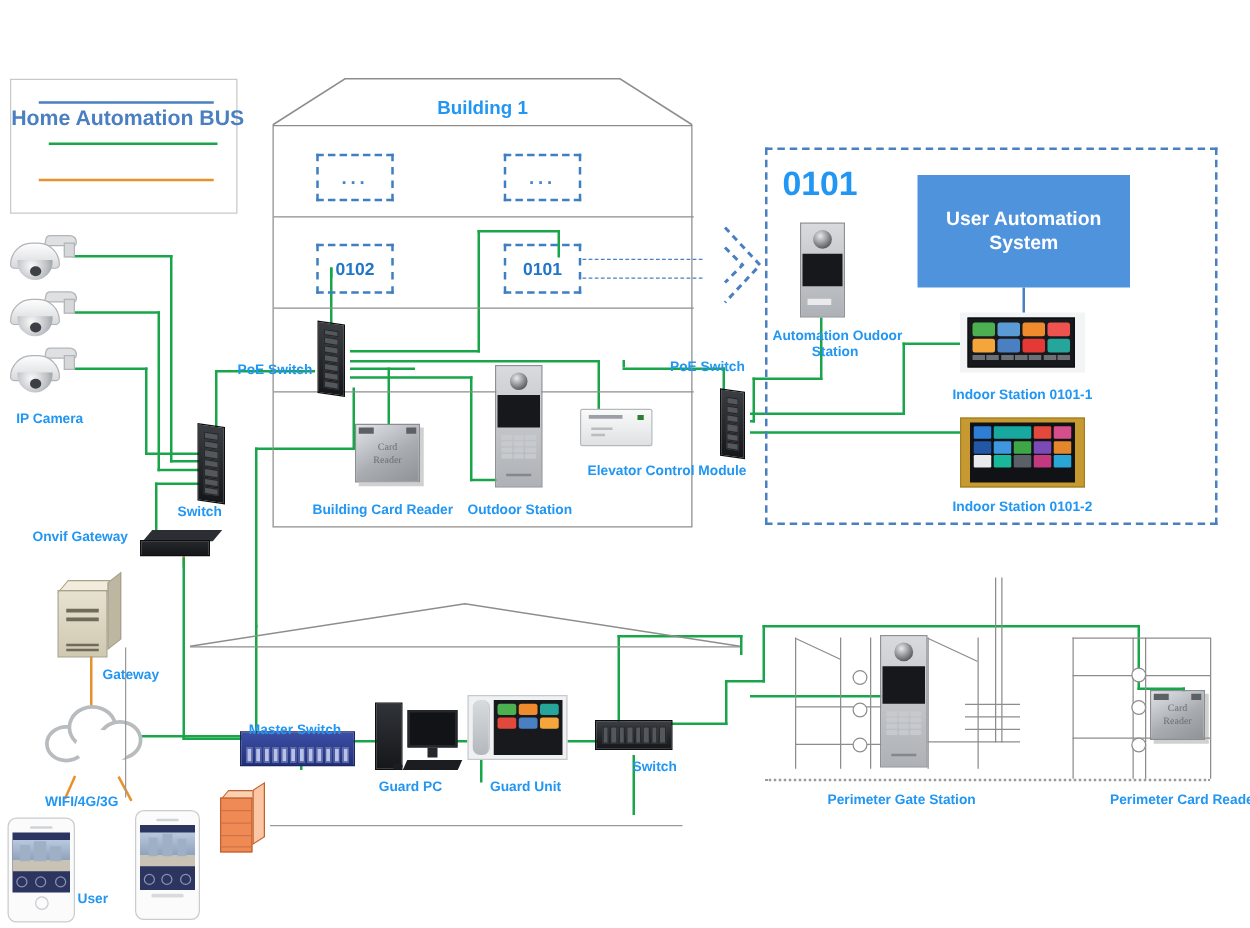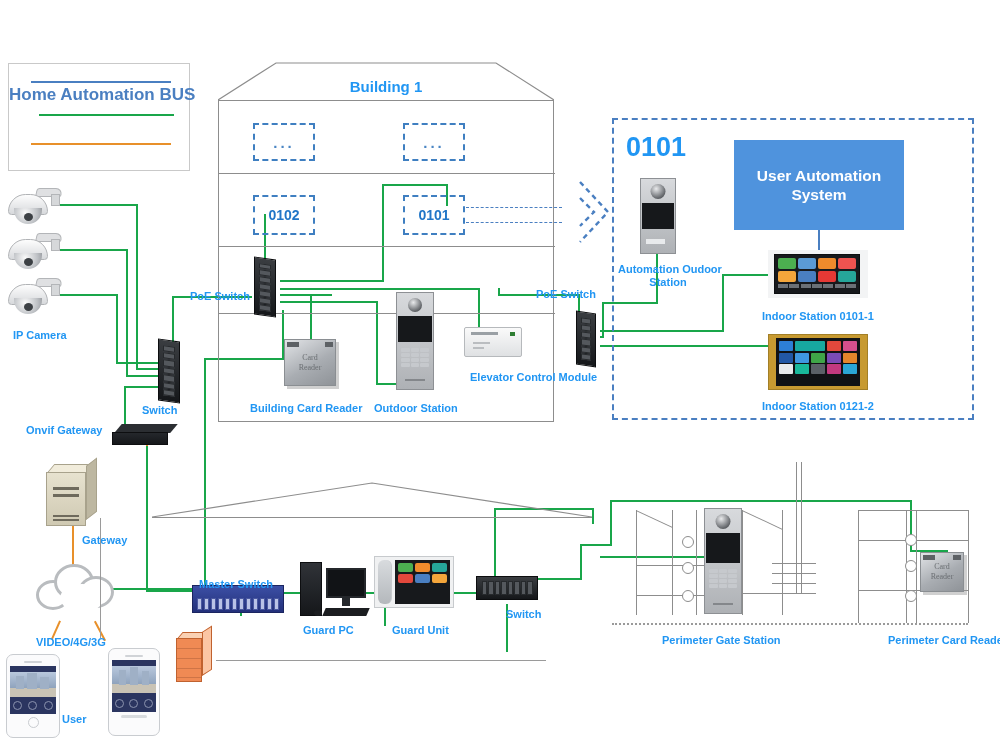--- a/index.html
+++ b/index.html
@@ -331,21 +331,21 @@
     </div>
   </div>
   <div class="abs lbl" style="left:82px;top:534px;">Gateway</div>
 
   <div class="cloud abs" style="left:32px;top:562px;width:88px;height:54px;">
     <div class="b" style="left:4px;top:18px;width:34px;height:30px;"></div>
     <div class="b" style="left:22px;top:2px;width:40px;height:36px;"></div>
     <div class="b" style="left:46px;top:14px;width:36px;height:32px;"></div>
     <div class="b" style="left:28px;top:22px;width:44px;height:28px;background:#fff;border-color:#fff;"></div>
   </div>
-  <div class="abs lbl" style="left:36px;top:636px;">VIDEO/4G/3G</div>
+  <div class="abs lbl" style="left:36px;top:636px;">WIFI/4G/3G</div>
 
   <div class="phone abs" style="left:6px;top:654px;width:54px;height:84px;">
     <div class="spk"></div>
     <div class="scr">
       <div class="sky"></div>
       <div class="grd"></div>
       <div class="bld" style="left:14%;top:20%;width:16%;height:28%;"></div>
       <div class="bld" style="left:38%;top:14%;width:20%;height:34%;"></div>
       <div class="bld" style="left:66%;top:22%;width:18%;height:26%;"></div>
       <div class="btns">
@@ -514,21 +514,21 @@
         <i style="background:#7a4bb5;"></i>
         <i style="background:#e3862c;"></i>
         <i style="background:#e8eaec;"></i>
         <i style="background:#19b89b;"></i>
         <i style="background:#5a6067;"></i>
         <i style="background:#c2397f;"></i>
         <i style="background:#2aa6d6;"></i>
       </div>
     </div>
   </div>
-  <div class="abs lbl" style="left:762px;top:400px;">Indoor Station 0121-2</div>
+  <div class="abs lbl" style="left:762px;top:400px;">Indoor Station 0101-2</div>
 
   <svg class="abs" id="pmcroof" viewBox="0 0 440 36" preserveAspectRatio="none">
     <polyline points="0,35 220,1 440,35" fill="none" stroke="#8d8d8d" stroke-width="1.2"></polyline>
   </svg>
   <div class="abs" id="pmcbody"></div>
 
   <div class="mswitch abs" style="left:192px;top:585px;width:92px;height:28px;">
     <div class="face">
       <div class="mp"></div>
         <div class="mp"></div>

